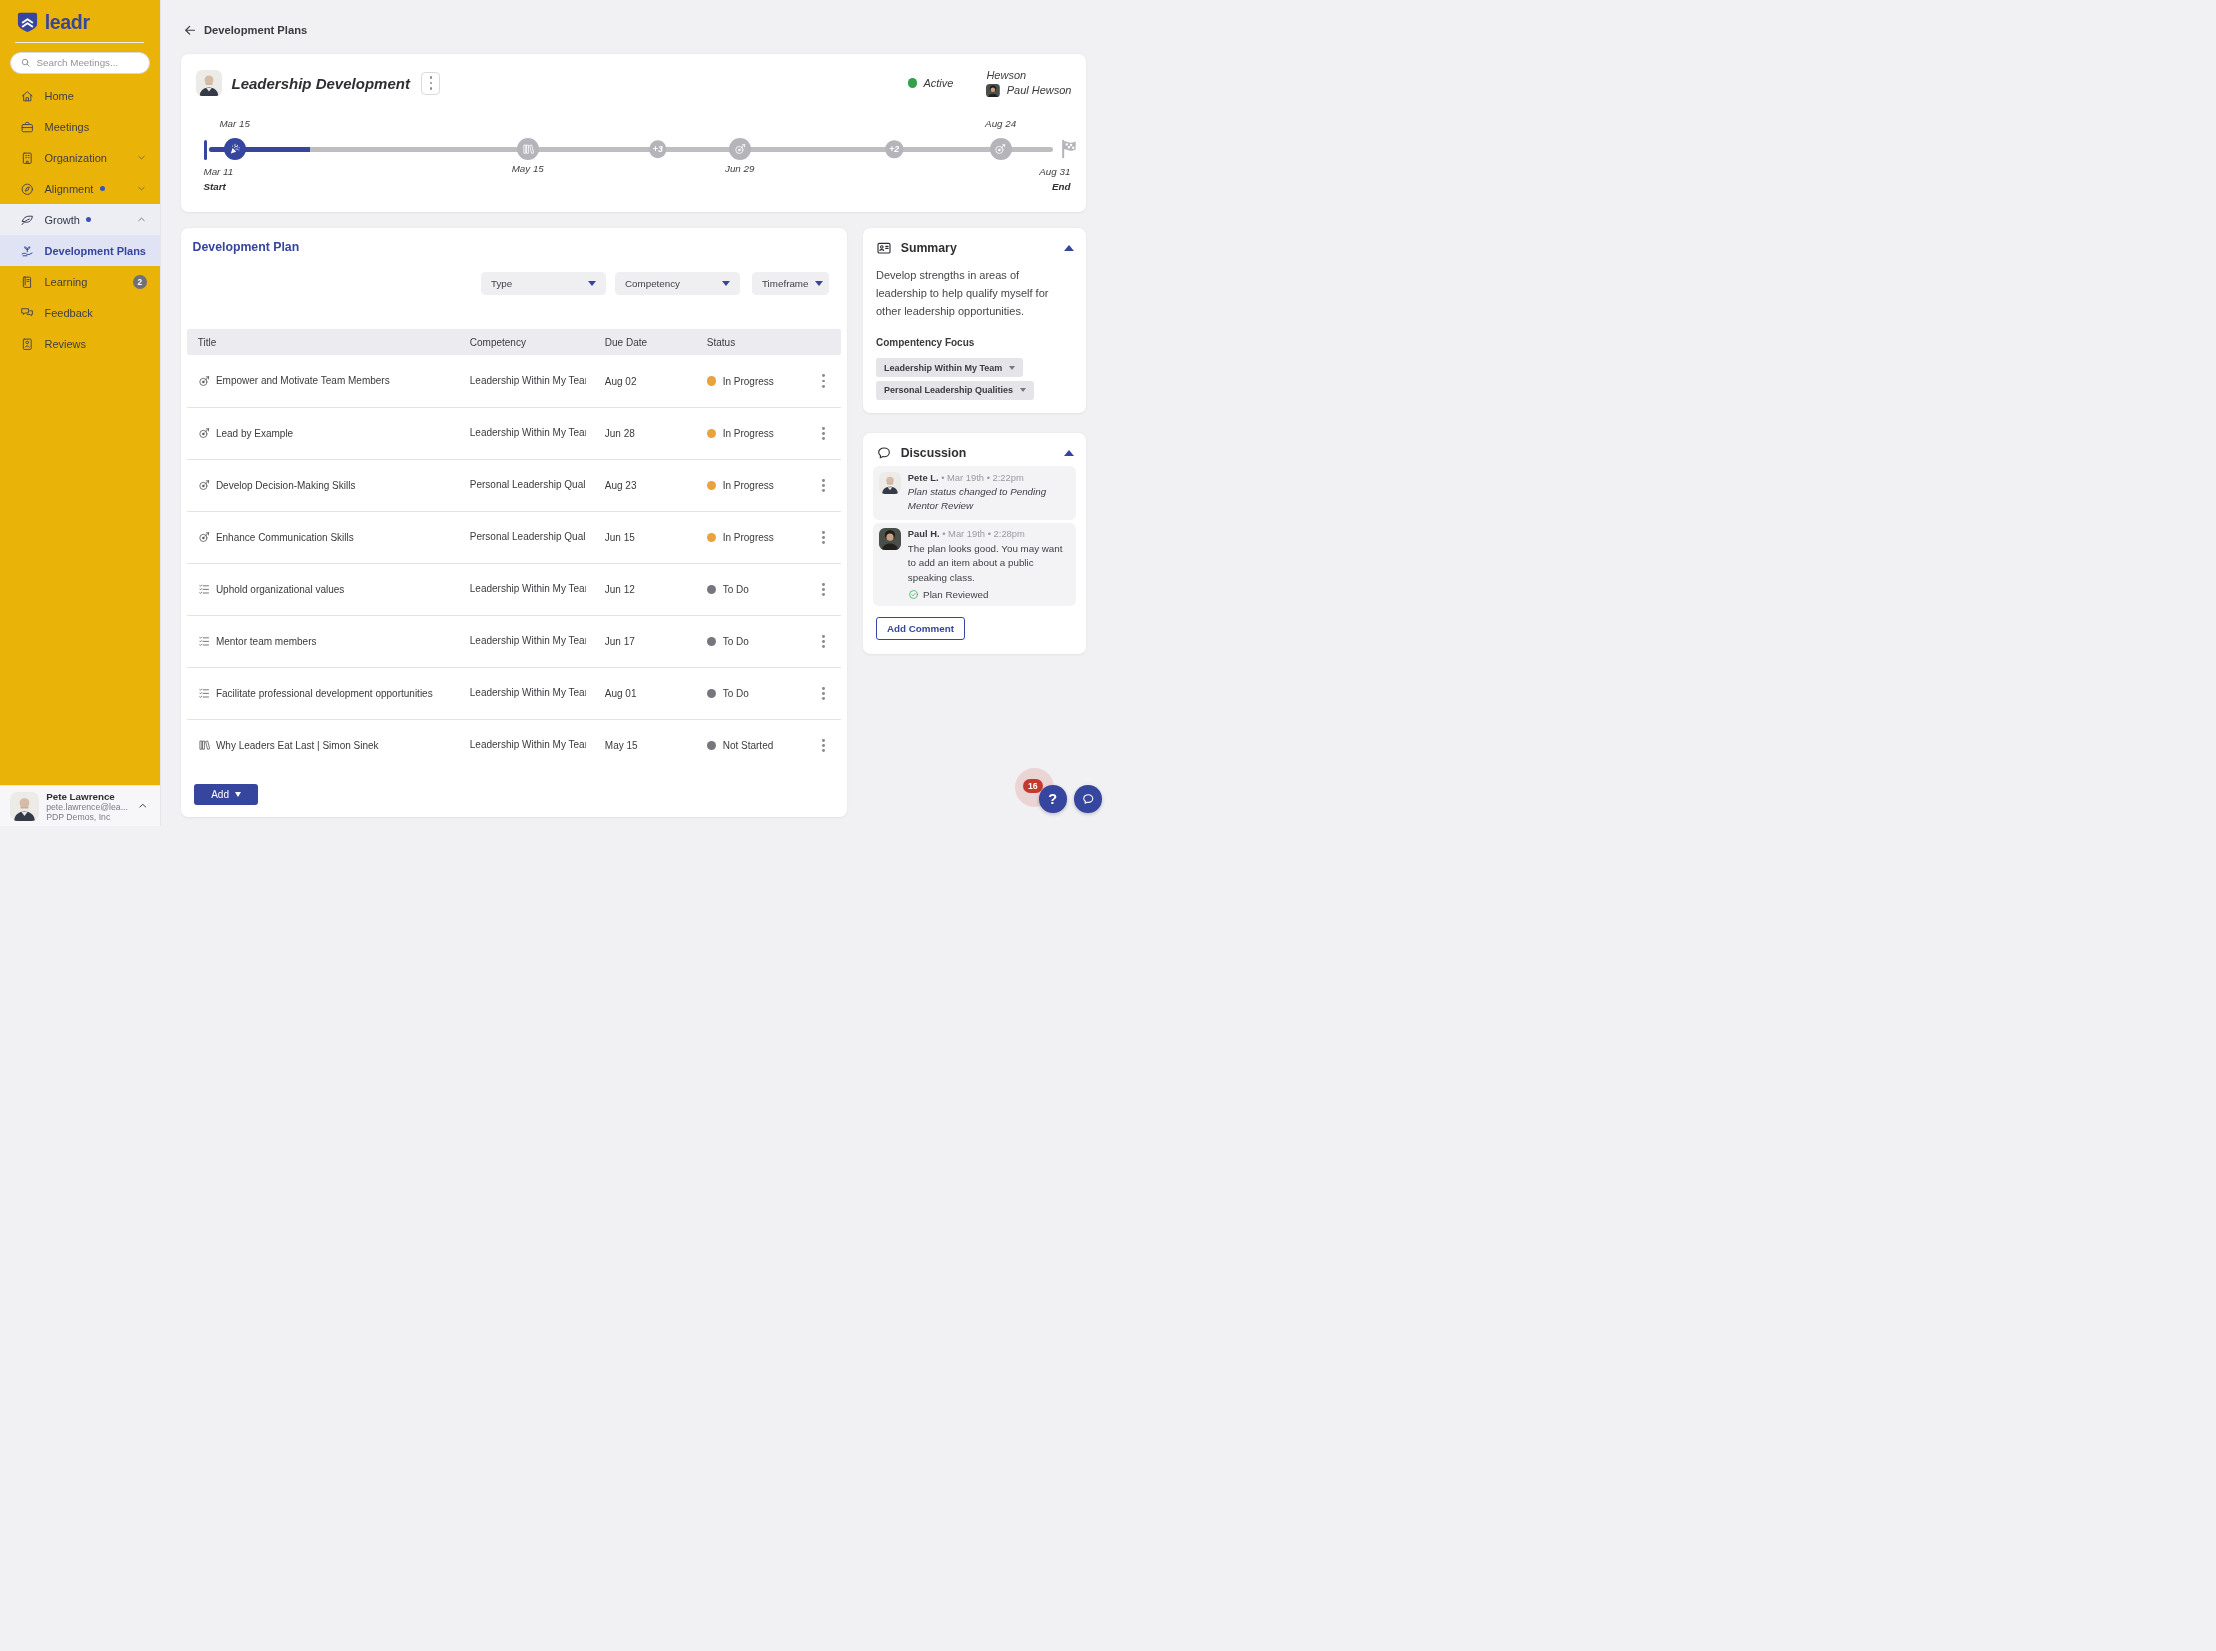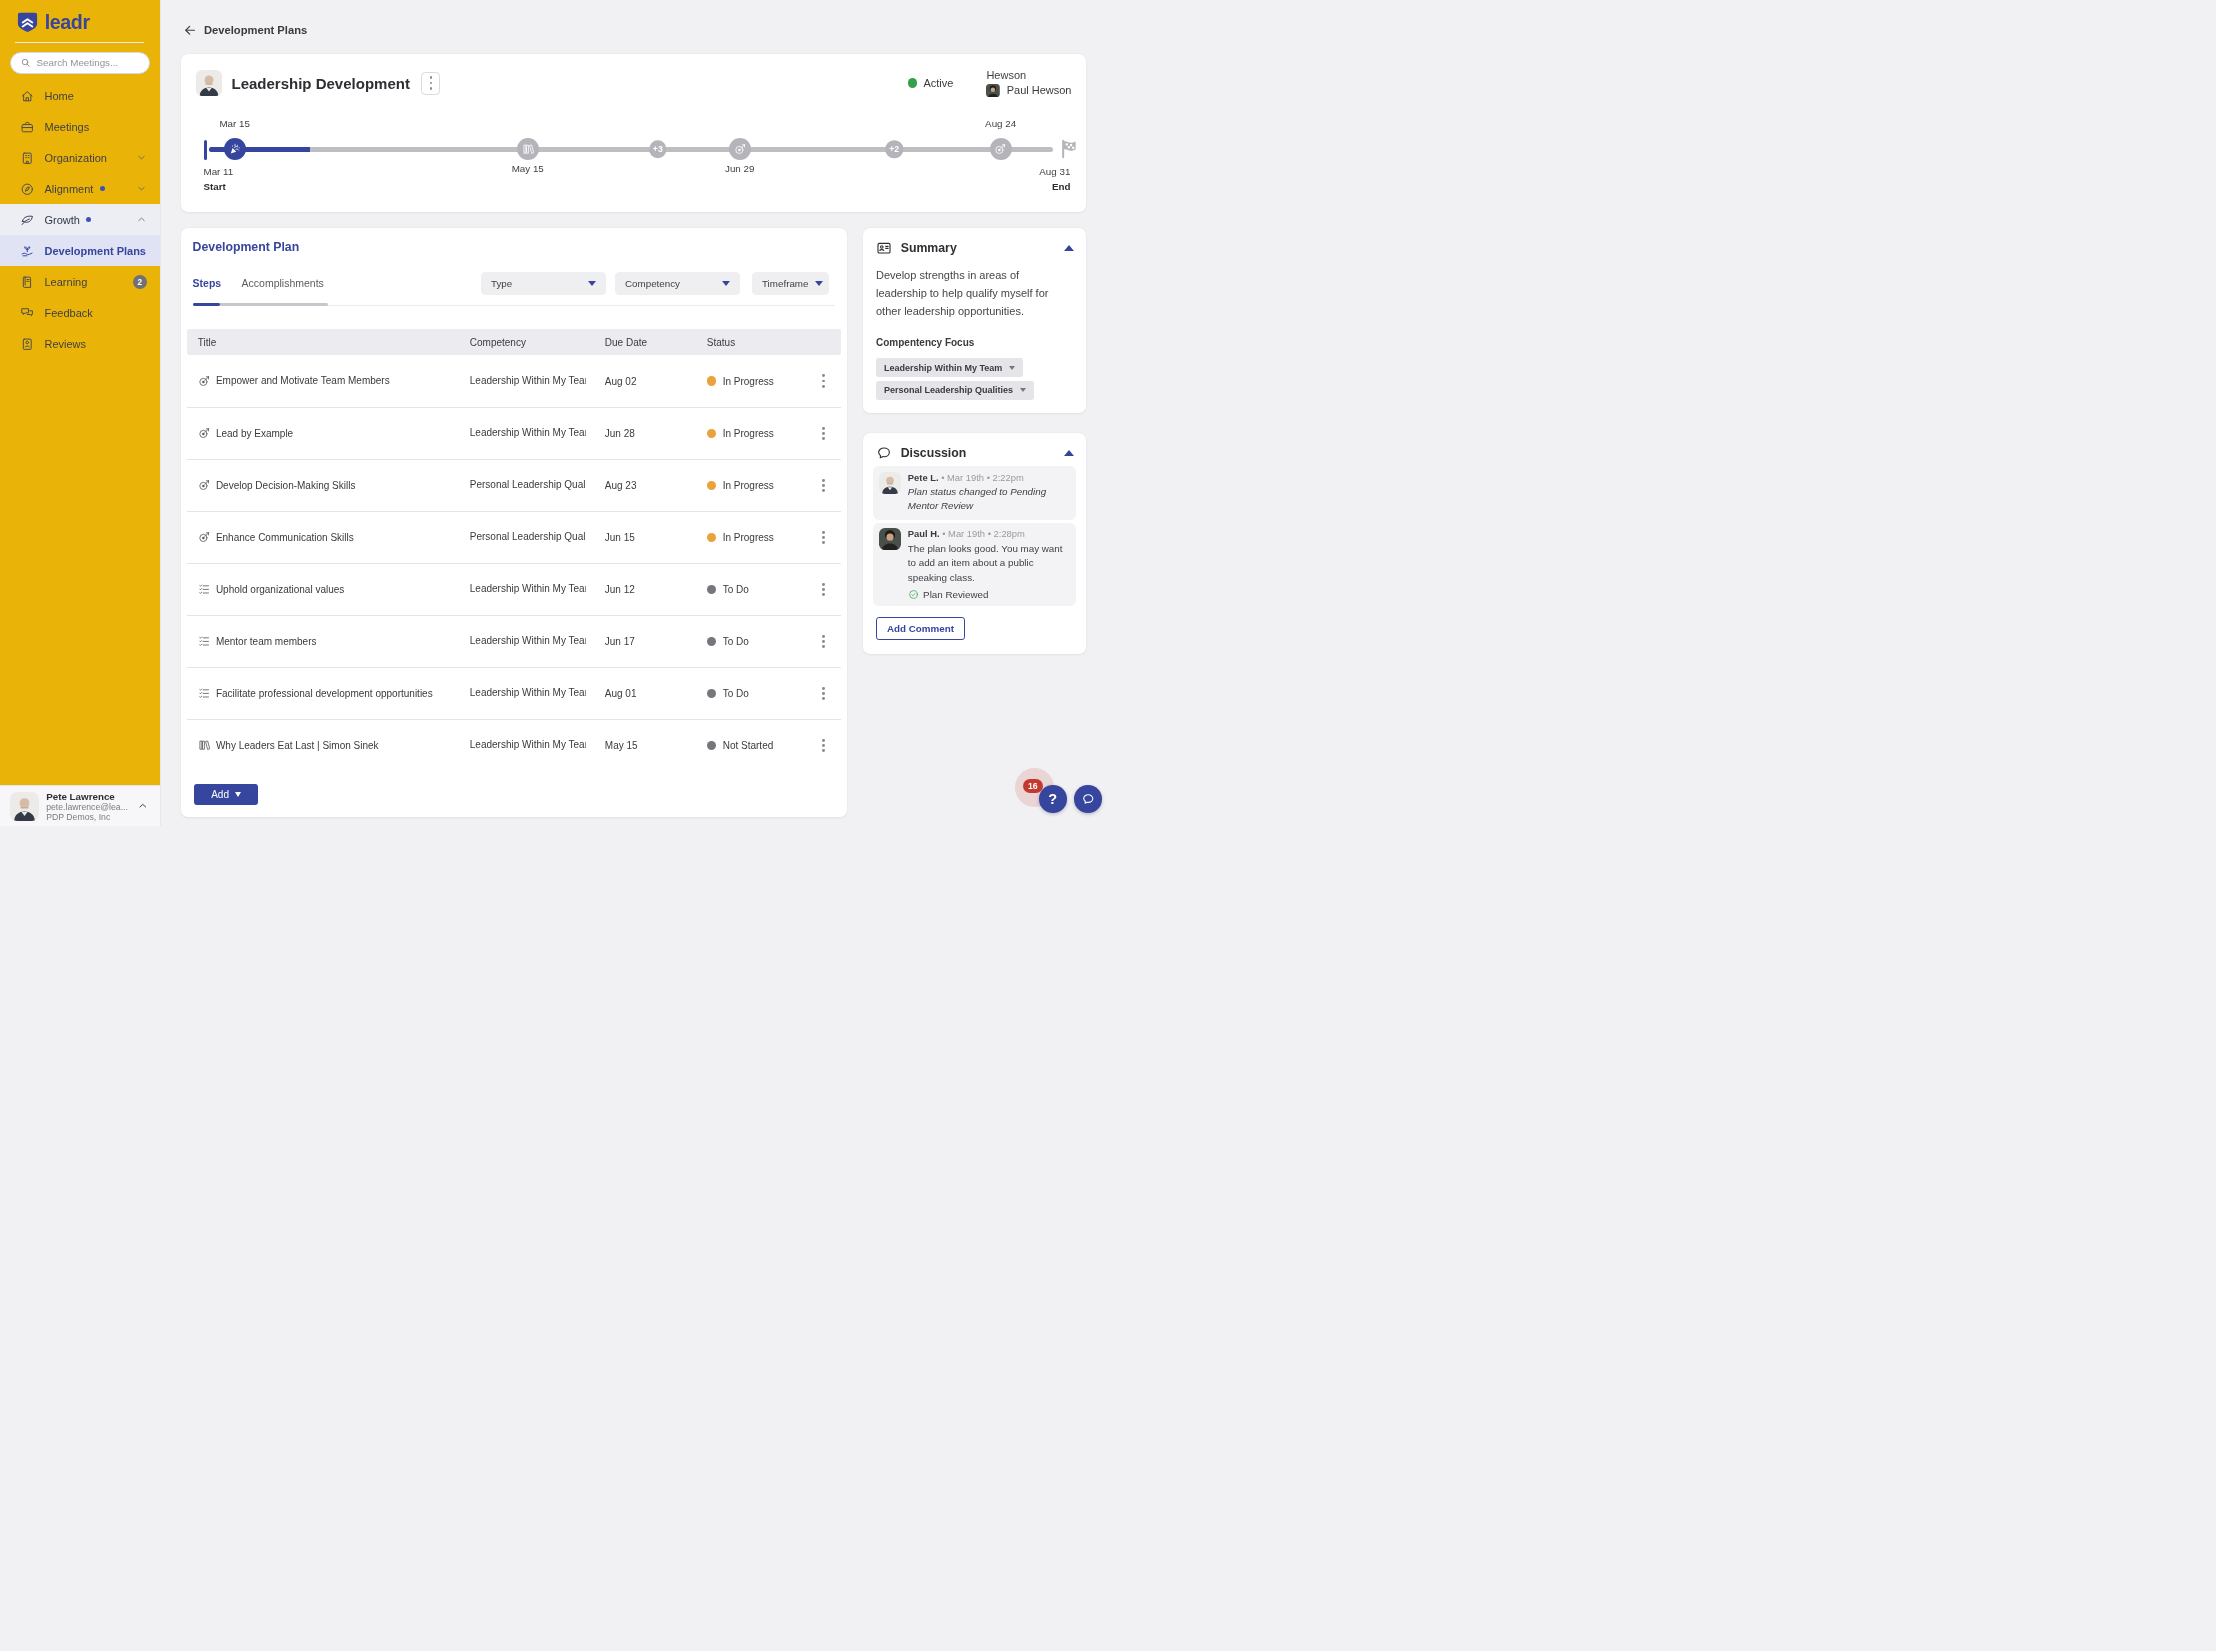--- a/index.html
+++ b/index.html
@@ -43,21 +43,21 @@
 
   
   #page-header { position:absolute; left:183px; top:23px; display:flex; align-items:center; gap:6.5px; }
   #back-button { width:14.5px; height:14.5px; color:#3F3F44; cursor:pointer; }
   #back-button svg { width:14.5px; height:14.5px; }
   #page-title { font-size:11.2px; font-weight:600; color:#3A3A3F; }
 
   .card { position:absolute; background:#fff; border-radius:7.2px; box-shadow:0 0.7px 2.2px rgba(25,25,50,0.07); }
 
   
-  #plan-card { left:181px; top:54px; width:905px; height:158px; }
+  #plan-card { left:181px; top:54px; width:905px; height:158px;font-style:italic; }
   #plan-head { position:absolute; left:14.5px; right:14.5px; top:14.5px; height:29px; display:flex; align-items:center; }
   #plan-title { font-size:15px; font-weight:700; color:#2E2E33; margin-left:10px; }
   #plan-menu { margin-left:11.6px; width:19px; height:23px; border:0.7px solid #D9D9DE; border-radius:4.3px; display:flex; flex-direction:column; align-items:center; justify-content:center; gap:2.2px; cursor:pointer; }
   #plan-menu i, .kebab i { width:2.9px; height:2.9px; border-radius:50%; background:#8A8A90; display:block; }
   #plan-head .spacer { flex:1; }
   #status-dot { width:9.4px; height:9.4px; border-radius:50%; background:#34A04A; }
   #status-label { font-size:11px; color:#3A3A3F; margin:0 0 0 6.5px; }
   #mentor-block { margin-left:33px; }
   #mentor-label { font-size:11px; color:#3F3F44; margin-bottom:2.9px; }
   #mentor-row { display:flex; align-items:center; gap:6.5px; }
@@ -423,26 +423,20 @@
       </div>
       <div class="tl-endpoint" id="tl-end-labels">
         <div class="d">Aug 31</div>
         <div class="l">End</div>
       </div>
     </div>
   </div>
 
   <div class="card" id="dev-card">
     <div id="dev-title">Development Plan</div>
-    <div id="tabs-row">
-      <span class="tab" id="tab-steps">Steps</span>
-      <span class="tab" id="tab-accomplishments">Accomplishments</span>
-      <span id="tab-bar-active"></span>
-      <span id="tab-bar-rest"></span>
-    </div>
     <div id="filters">
         <div class="filter-pill" id="filter-type" style="left: 300px; width: 125px;">
           <span>Type</span>
           <span class="caret-down"></span>
         </div>
         <div class="filter-pill" id="filter-competency" style="left: 434px; width: 125px;">
           <span>Competency</span>
           <span class="caret-down"></span>
         </div>
         <div class="filter-pill" id="filter-timeframe" style="left: 571px; width: 77px;">

